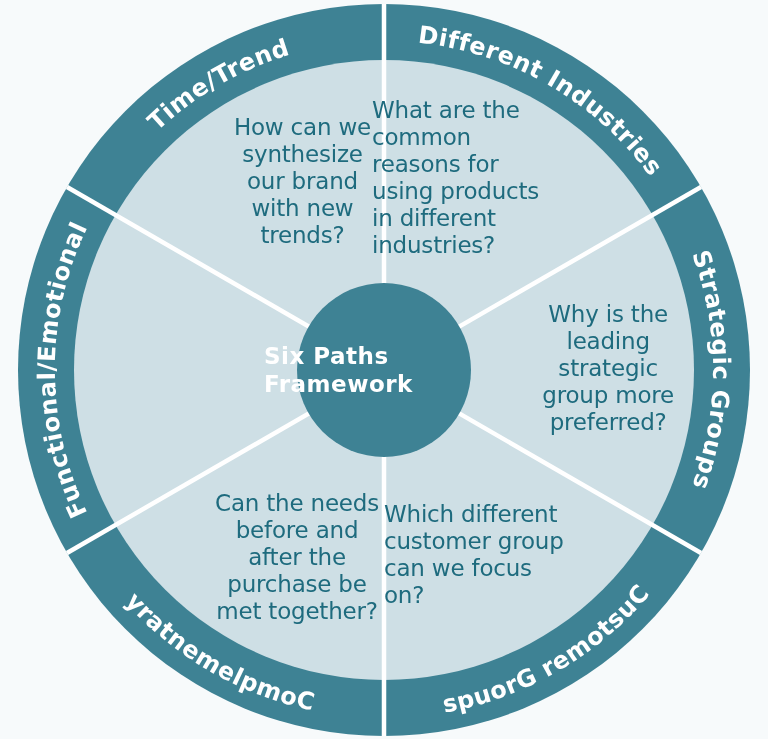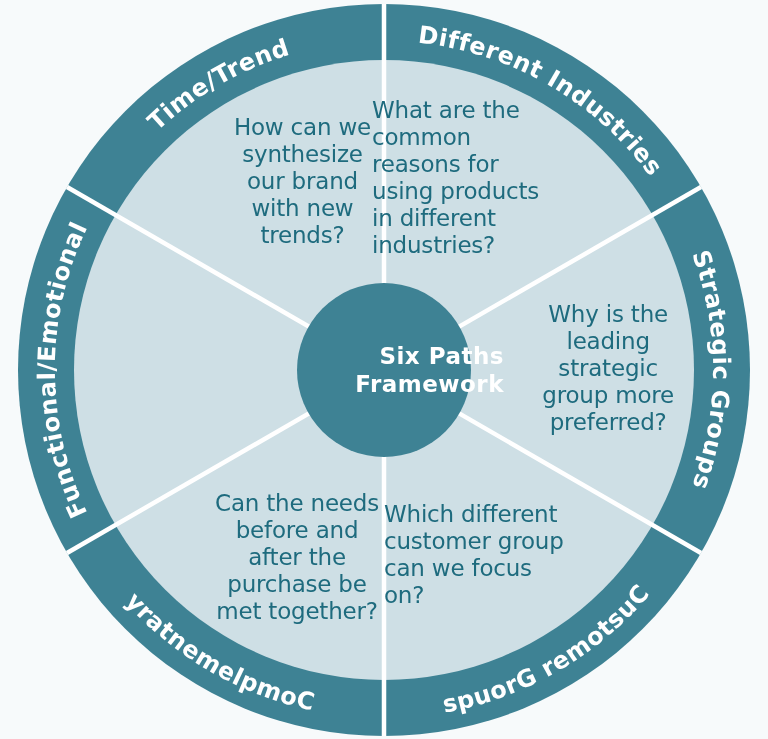--- a/index.html
+++ b/index.html
@@ -32,21 +32,21 @@
     white-space:pre-line;
     font-size:23px;
     line-height:27px;
     letter-spacing:-0.2px;
     color:var(--question-text);
   }
   .q.right{text-align:center;}
   .center-label{
     position:absolute;
     left:264px;top:342px;width:240px;
-    text-align:right;
+    text-align:left;
     white-space:pre-line;
     font-weight:bold;
     font-size:23px;
     line-height:28px;
     letter-spacing:0.5px;
     color:var(--label-text);
   }
 </style>
 </head>
 <body>

